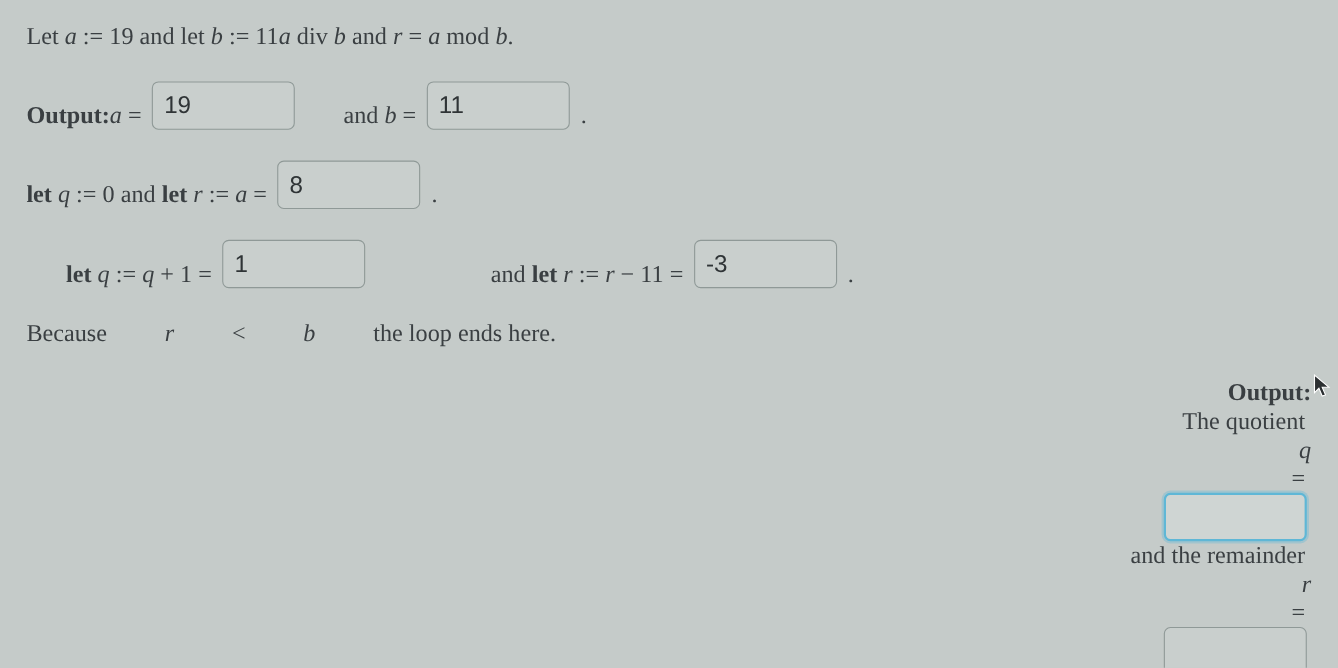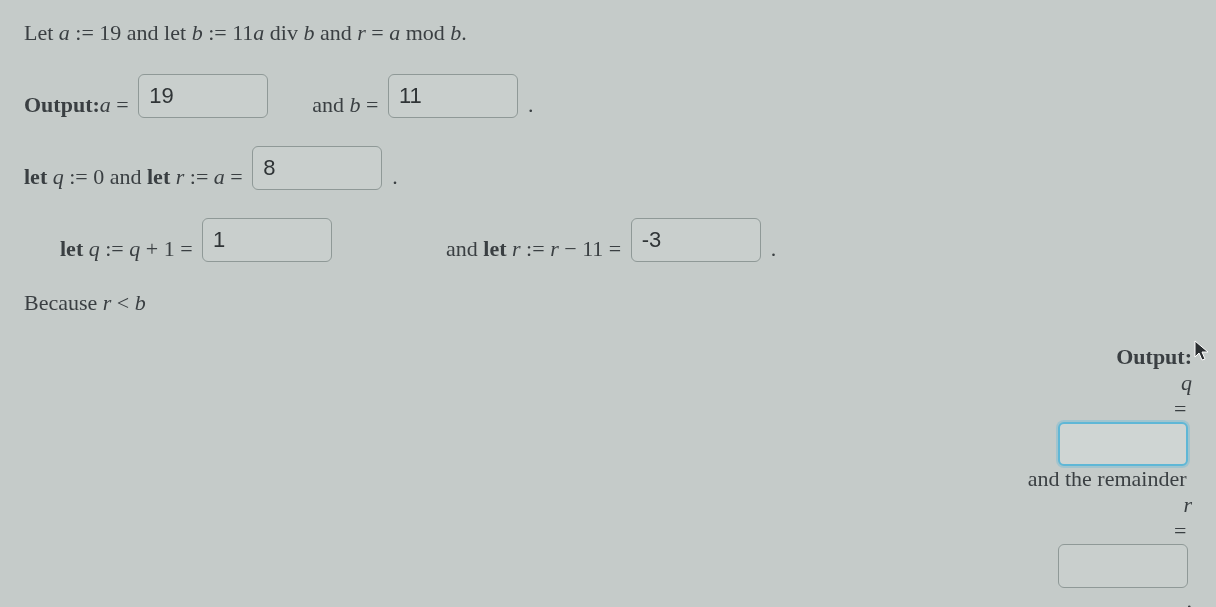--- a/index.html
+++ b/index.html
@@ -122,29 +122,31 @@
   <span class="txt"> := </span>
   <span class="math-i">r</span>
   <span class="txt"> − </span>
   <span>11</span>
   <span class="txt"> = </span>
   <input class="field" value="-3" style="">
   <span class="gap"></span>
   <span>.</span>
 </div>
 
-<div class="row" style="margin-top:22px;">
+<div class="row" style="margin-top:22px;gap:47px;">
   <span class="txt">Because </span>
   <span class="math-i">r</span>
   <span class="txt"> &lt; </span>
   <span class="math-i">b</span>
+  <span class="txt"> the loop ends here.</span>
 </div>
 
 <div class="row" style="margin-top:18px;flex-direction:column;">
   <span class="bold">Output: </span>
+  <span class="txt">The quotient </span>
   <span class="math-i">q</span>
   <span class="txt"> = </span>
   <input class="field focused" value="" style="">
   <span style="width:60px;display:inline-block;"></span>
   <span class="txt">and the remainder </span>
   <span class="math-i">r</span>
   <span class="txt"> = </span>
   <input class="field" value="" style="">
   <span class="gap"></span>
   <span>.</span>

